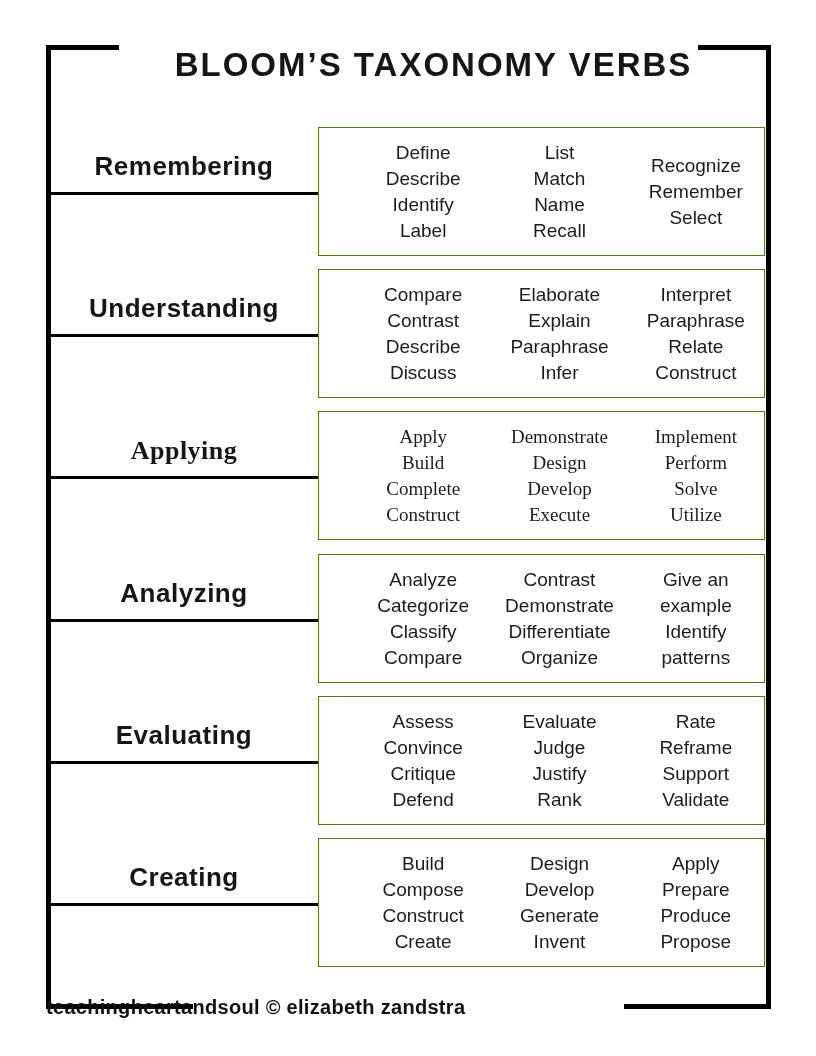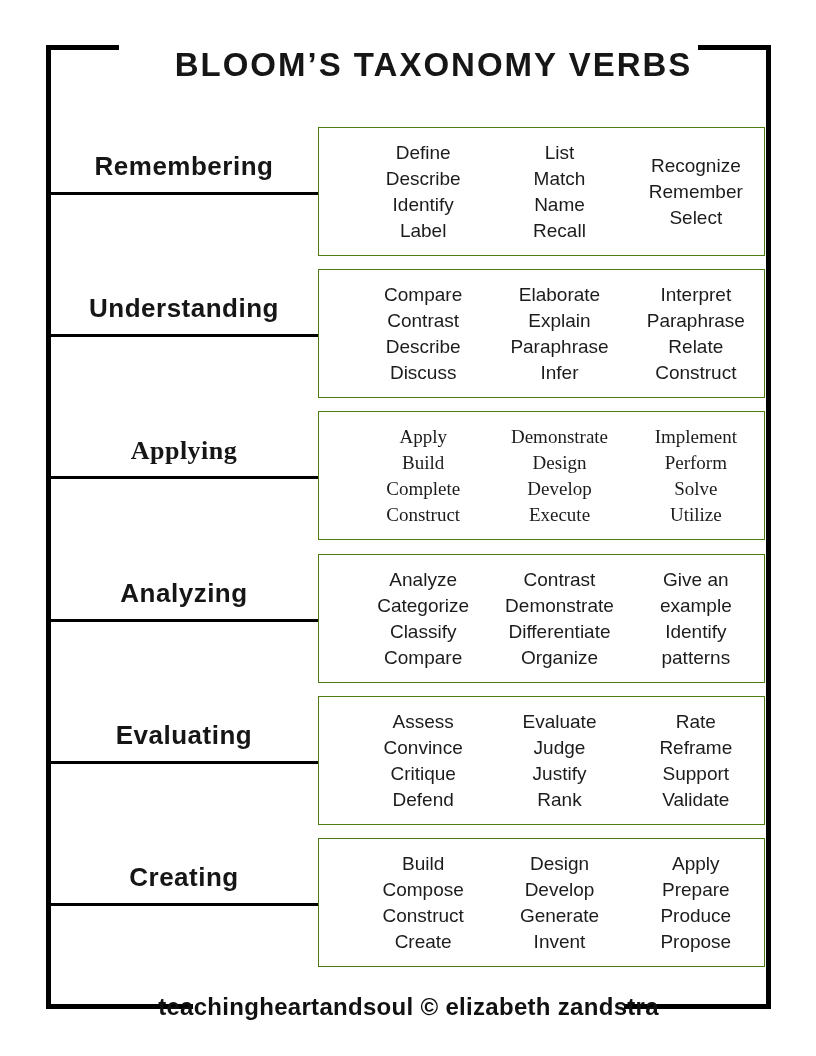--- a/index.html
+++ b/index.html
@@ -78,22 +78,21 @@
     font-size: 19px;
     line-height: 26px;
     color: #1c1c1c;
   }
 
   .footer {
     position: absolute;
     left: 46px;
     top: 995px;
     width: 725px;
-    text-align: center;
-    font-size: 24px;
+    font-size: 20px;
     font-weight: 700;
     letter-spacing: 0.3px;
     line-height: 24px;
     white-space: nowrap;
     color: #111111;
   }
 </style>
 </head>
 <body>
 

